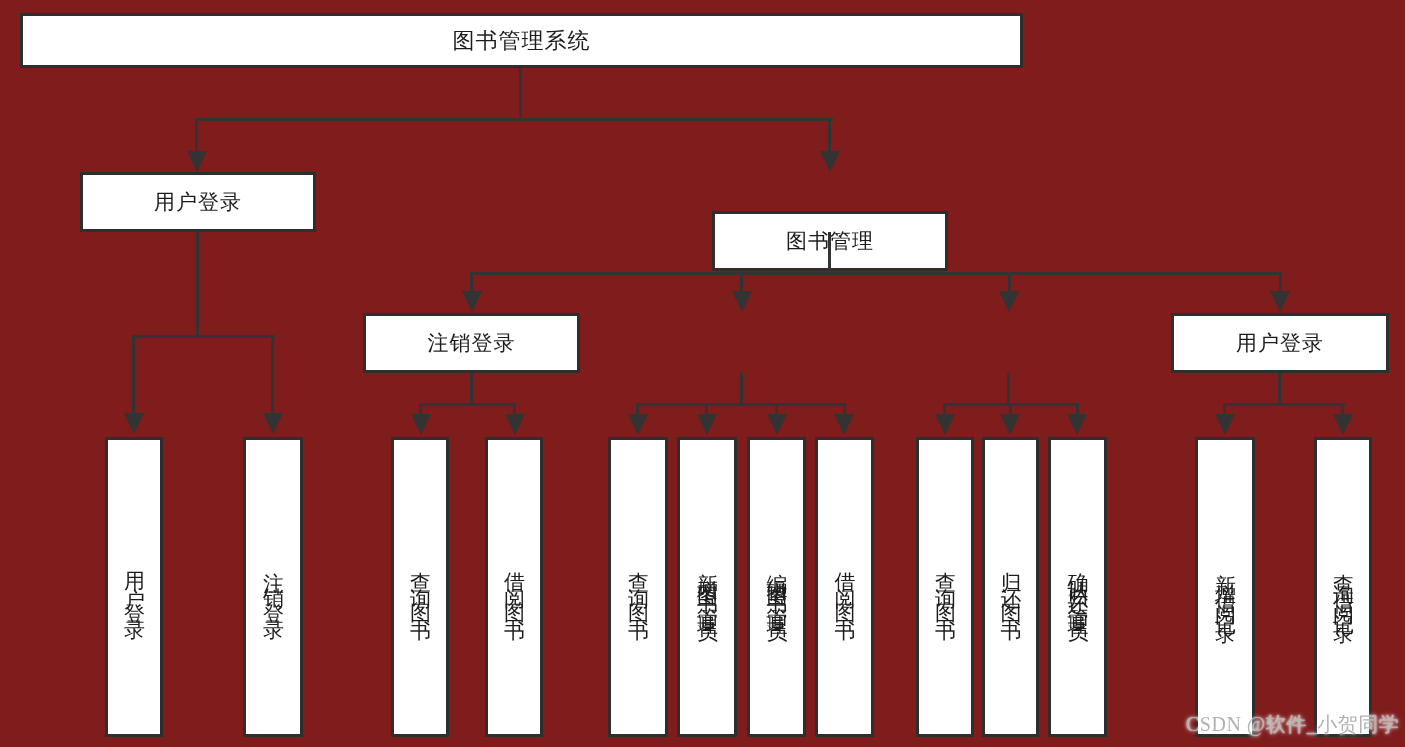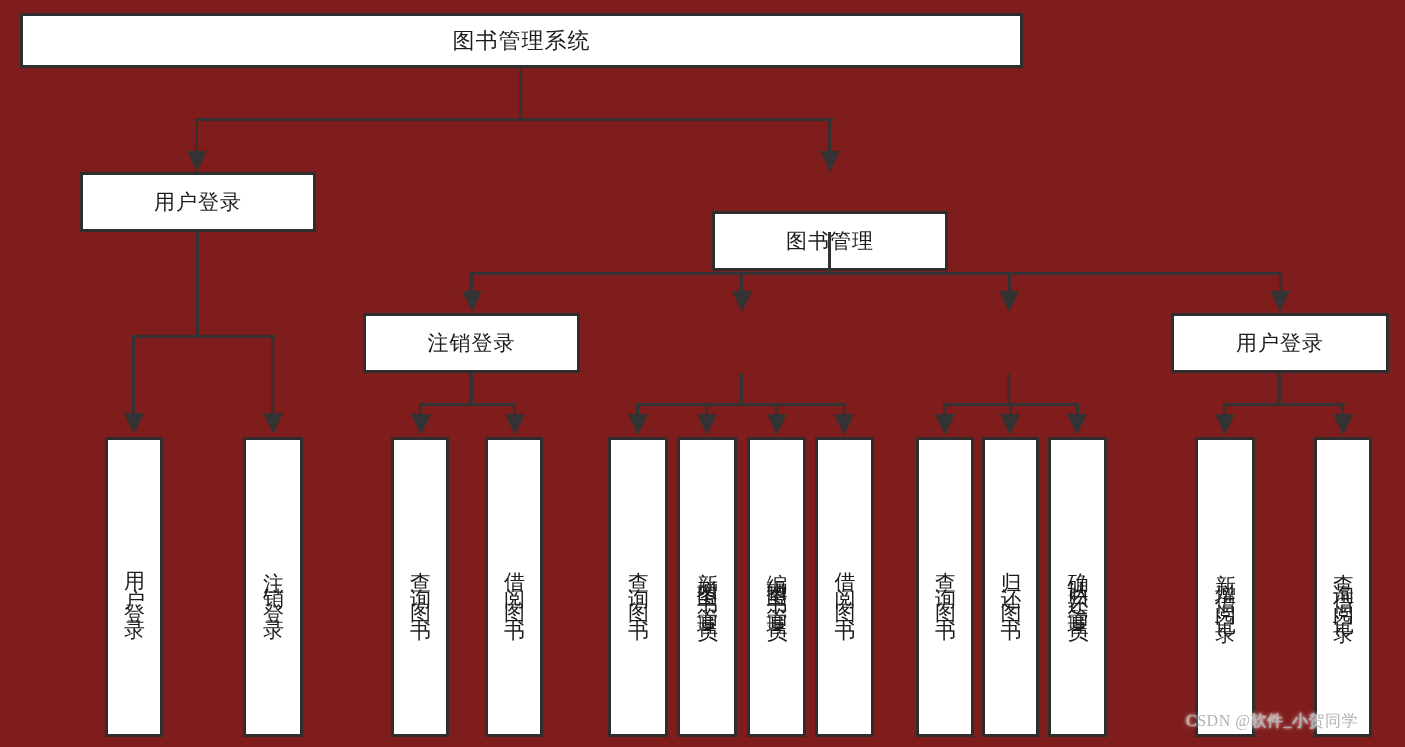--- a/index.html
+++ b/index.html
@@ -44,21 +44,21 @@
     width: 0;
     height: 0;
     border-left: 10px solid transparent;
     border-right: 10px solid transparent;
     border-top: 21px solid #333333;
   }
   .watermark {
     position: absolute;
     left: 1186px;
     top: 711px;
-    font-size: 16px;
+    font-size: 20px;
     color: #b2b2b2;
     letter-spacing: 0.5px;
     white-space: nowrap;
     text-shadow: 0 0 2px #ffffff, 0 0 4px #ffffff;
     z-index: 10;
   }
 </style>
 </head>
 <body>
 

